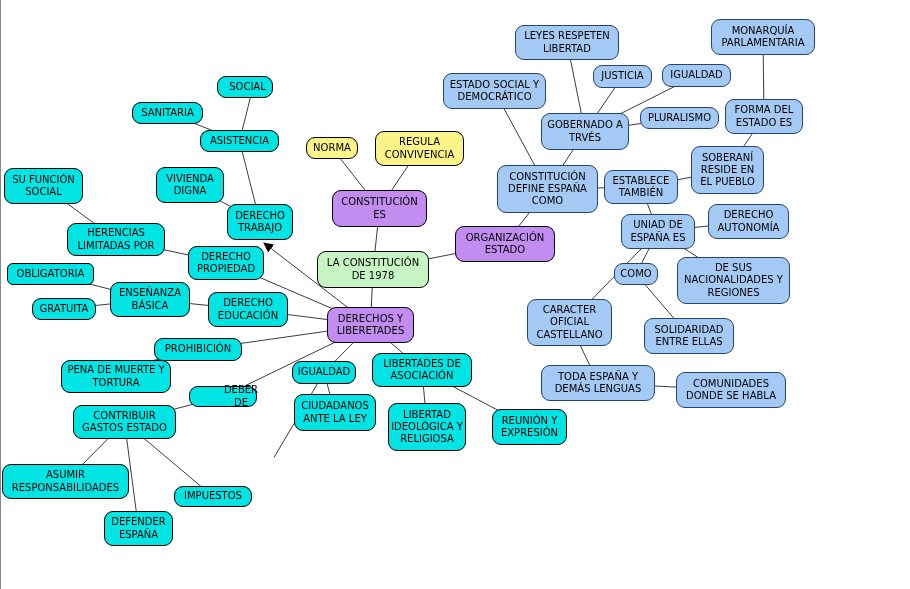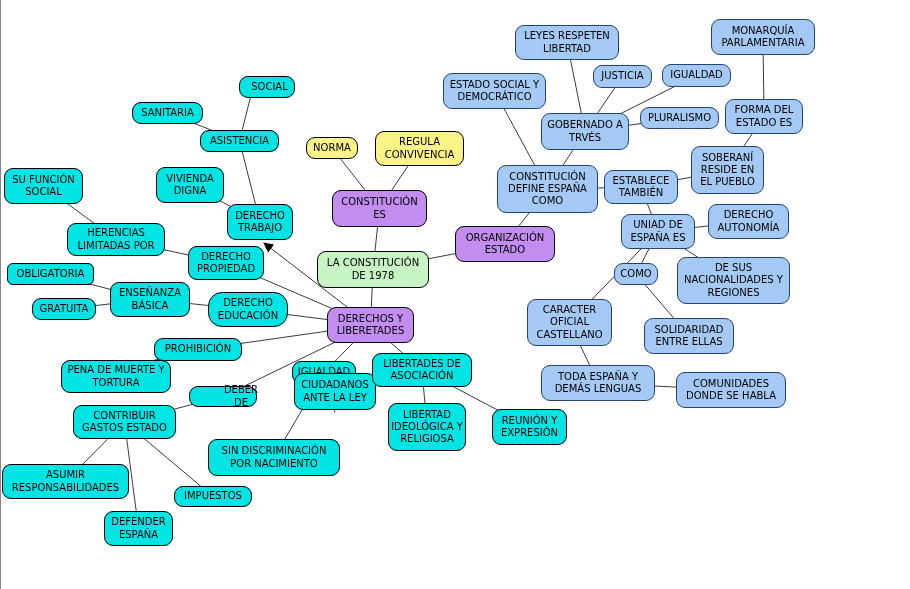--- a/index.html
+++ b/index.html
@@ -89,42 +89,41 @@
       <line x1="124.5" y1="422" x2="65.5" y2="481.5" stroke="#3c3c3c" stroke-width="1"></line>
       <line x1="124.5" y1="422" x2="213" y2="496.5" stroke="#3c3c3c" stroke-width="1"></line>
       <line x1="124.5" y1="422" x2="138.5" y2="528.5" stroke="#3c3c3c" stroke-width="1"></line>
       <line x1="324" y1="372.5" x2="335" y2="412.5" stroke="#3c3c3c" stroke-width="1"></line>
       <line x1="324" y1="372.5" x2="274" y2="457.5" stroke="#3c3c3c" stroke-width="1"></line>
       <line x1="422" y1="370" x2="427" y2="427" stroke="#3c3c3c" stroke-width="1"></line>
       <line x1="422" y1="370" x2="529.5" y2="427" stroke="#3c3c3c" stroke-width="1"></line>
     </svg>
   <div id="left-border"></div>
   <div id="tick-marks" style="left: 684px; top: 401px;">''''</div>
-<div class="node" style="left: 239px; top: 76px; width: 56px; height: 22px; background: rgb(0, 228, 228); border-color: rgb(0, 0, 0); padding-left: 7px;">SOCIAL</div>
+<div class="node" style="left: 217px; top: 76px; width: 56px; height: 22px; background: rgb(0, 228, 228); border-color: rgb(0, 0, 0); padding-left: 7px;">SOCIAL</div>
     <div class="node" style="left: 132px; top: 102px; width: 71px; height: 22px; background: rgb(0, 228, 228); border-color: rgb(0, 0, 0);">SANITARIA</div>
     <div class="node" style="left: 200px; top: 130px; width: 79px; height: 22px; background: rgb(0, 228, 228); border-color: rgb(0, 0, 0);">ASISTENCIA</div>
     <div class="node" style="left: 156px; top: 167px; width: 68px; height: 36px; background: rgb(0, 228, 228); border-color: rgb(0, 0, 0);">VIVIENDA DIGNA</div>
     <div class="node" style="left: 4px; top: 168px; width: 79px; height: 36px; background: rgb(0, 228, 228); border-color: rgb(0, 0, 0);">SU FUNCIÓN SOCIAL</div>
     <div class="node" style="left: 227px; top: 204px; width: 66px; height: 36px; background: rgb(0, 228, 228); border-color: rgb(0, 0, 0);">DERECHO TRABAJO</div>
     <div class="node" style="left: 67px; top: 223px; width: 98px; height: 33px; background: rgb(0, 228, 228); border-color: rgb(0, 0, 0);">HERENCIAS LIMITADAS POR</div>
     <div class="node" style="left: 188px; top: 246px; width: 76px; height: 34px; background: rgb(0, 228, 228); border-color: rgb(0, 0, 0);">DERECHO PROPIEDAD</div>
     <div class="node" style="left: 7px; top: 263px; width: 87px; height: 22px; background: rgb(0, 228, 228); border-color: rgb(0, 0, 0); border-radius: 6px;">OBLIGATORIA</div>
     <div class="node" style="left: 110px; top: 282px; width: 80px; height: 35px; background: rgb(0, 228, 228); border-color: rgb(0, 0, 0);">ENSEÑANZA BÁSICA</div>
     <div class="node" style="left: 32px; top: 298px; width: 64px; height: 22px; background: rgb(0, 228, 228); border-color: rgb(0, 0, 0);">GRATUITA</div>
-    <div class="node" style="left: 208px; top: 292px; width: 80px; height: 35px; background: rgb(0, 228, 228); border-color: rgb(0, 0, 0); border-radius: 14px;">DERECHO EDUCACIÓN</div>
+    <div class="node" style="left: 208px; top: 292px; width: 80px; height: 35px; background: rgb(0, 228, 228); border-color: rgb(0, 0, 0);">DERECHO EDUCACIÓN</div>
     <div class="node" style="left: 154px; top: 338px; width: 88px; height: 23px; background: rgb(0, 228, 228); border-color: rgb(0, 0, 0);">PROHIBICIÓN</div>
     <div class="node" style="left: 33px; top: 360px; width: 110px; height: 33px; background: rgb(0, 228, 228); border-color: rgb(0, 0, 0); margin-left: 28px;">PENA DE MUERTE Y TORTURA</div>
     <div class="node" style="left: 189px; top: 386px; width: 68px; height: 21px; background: rgb(0, 228, 228); border-color: rgb(0, 0, 0); padding-left: 38px;">DEBER DE</div>
     <div class="node" style="left: 73px; top: 405px; width: 103px; height: 34px; background: rgb(0, 228, 228); border-color: rgb(0, 0, 0);">CONTRIBUIR GASTOS ESTADO</div>
     <div class="node" style="left: 2px; top: 464px; width: 127px; height: 35px; background: rgb(0, 228, 228); border-color: rgb(0, 0, 0);">ASUMIR RESPONSABILIDADES</div>
     <div class="node" style="left: 174px; top: 486px; width: 78px; height: 21px; background: rgb(0, 228, 228); border-color: rgb(0, 0, 0);">IMPUESTOS</div>
     <div class="node" style="left: 104px; top: 511px; width: 69px; height: 35px; background: rgb(0, 228, 228); border-color: rgb(0, 0, 0);">DEFENDER ESPAÑA</div>
-    <div class="node" style="left: 208px; top: 439px; width: 132px; height: 37px; background: rgb(0, 228, 228); border-color: rgb(0, 0, 0);">SIN DISCRIMINACIÓN POR NACIMIENTO</div>
     <div class="node" style="left: 292px; top: 361px; width: 64px; height: 23px; background: rgb(0, 228, 228); border-color: rgb(0, 0, 0);">IGUALDAD</div>
-    <div class="node" style="left: 294px; top: 373px; width: 82px; height: 37px; background: rgb(0, 228, 228); border-color: rgb(0, 0, 0);">CIUDADANOS ANTE LA LEY</div>
+    <div class="node" style="left: 294px; top: 394px; width: 82px; height: 37px; background: rgb(0, 228, 228); border-color: rgb(0, 0, 0);">CIUDADANOS ANTE LA LEY</div>
     <div class="node" style="left: 372px; top: 353px; width: 100px; height: 34px; background: rgb(0, 228, 228); border-color: rgb(0, 0, 0);">LIBERTADES DE ASOCIACIÓN</div>
     <div class="node" style="left: 388px; top: 403px; width: 78px; height: 48px; background: rgb(0, 228, 228); border-color: rgb(0, 0, 0);">LIBERTAD IDEOLÓGICA Y RELIGIOSA</div>
     <div class="node" style="left: 492px; top: 409px; width: 75px; height: 36px; background: rgb(0, 228, 228); border-color: rgb(0, 0, 0);">REUNIÓN Y EXPRESIÓN</div>
     <div class="node" style="left: 306px; top: 137px; width: 52px; height: 22px; background: rgb(249, 243, 136); border-color: rgb(0, 0, 0);">NORMA</div>
     <div class="node" style="left: 375px; top: 131px; width: 89px; height: 35px; background: rgb(249, 243, 136); border-color: rgb(0, 0, 0);">REGULA CONVIVENCIA</div>
     <div class="node" style="left: 332px; top: 190px; width: 95px; height: 37px; background: rgb(194, 140, 240); border-color: rgb(0, 0, 0);">CONSTITUCIÓN ES</div>
     <div class="node" style="left: 455px; top: 226px; width: 100px; height: 36px; background: rgb(194, 140, 240); border-color: rgb(0, 0, 0);">ORGANIZACIÓN ESTADO</div>
     <div class="node" style="left: 327px; top: 307px; width: 87px; height: 36px; background: rgb(194, 140, 240); border-color: rgb(0, 0, 0);">DERECHOS Y LIBERETADES</div>
     <div class="node" style="left: 317px; top: 251px; width: 112px; height: 37px; background: rgb(198, 244, 194); border-color: rgb(0, 0, 0);">LA CONSTITUCIÓN DE 1978</div>
     <div class="node" style="left: 443px; top: 73px; width: 103px; height: 36px; background: rgb(163, 201, 244); border-color: rgb(36, 69, 111);">ESTADO SOCIAL Y DEMOCRÁTICO</div>

